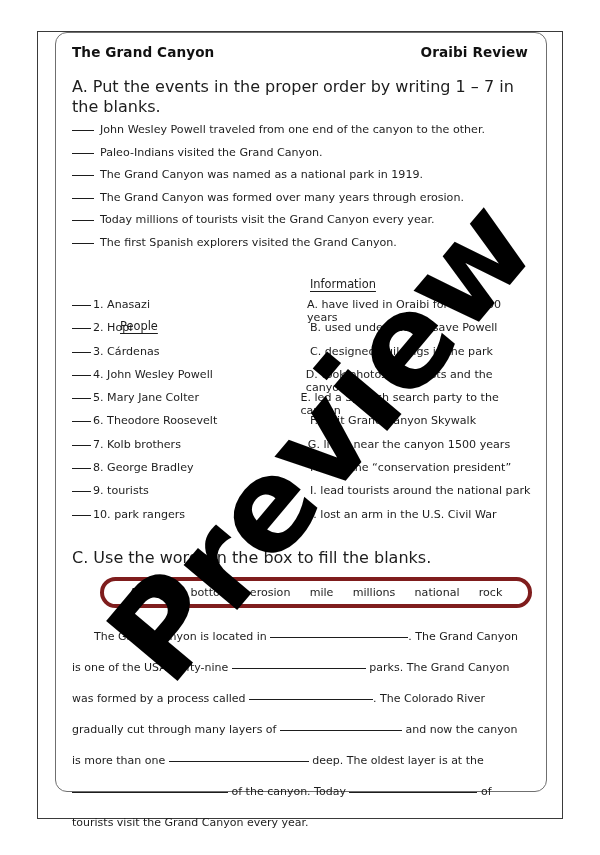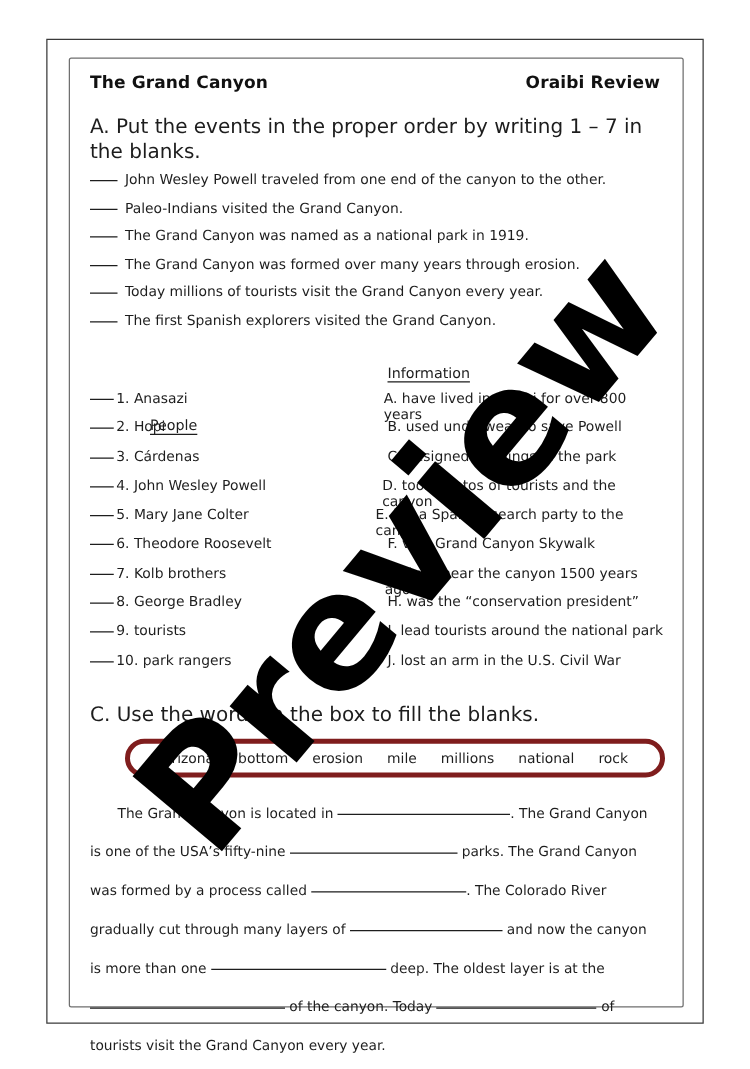--- a/index.html
+++ b/index.html
@@ -27,25 +27,25 @@
     width: 526px;
     height: 788px;
     border: 1px solid #3a3a3a;
     background: #ffffff;
   }
 
   
   #worksheet-card {
     position: absolute;
     left: 55px;
-    top: 46px;
+    top: 32px;
     width: 492px;
     height: 760px;
     border: 1px solid #6f6f6f;
-    border-radius: 2px;
+    border-radius: 12px;
     background: #ffffff;
     padding: 11px 14px 0 14px;
   }
 
   
   .wk-header {
     display: flex;
     justify-content: space-between;
     align-items: baseline;
     padding: 0 4px 0 2px;

